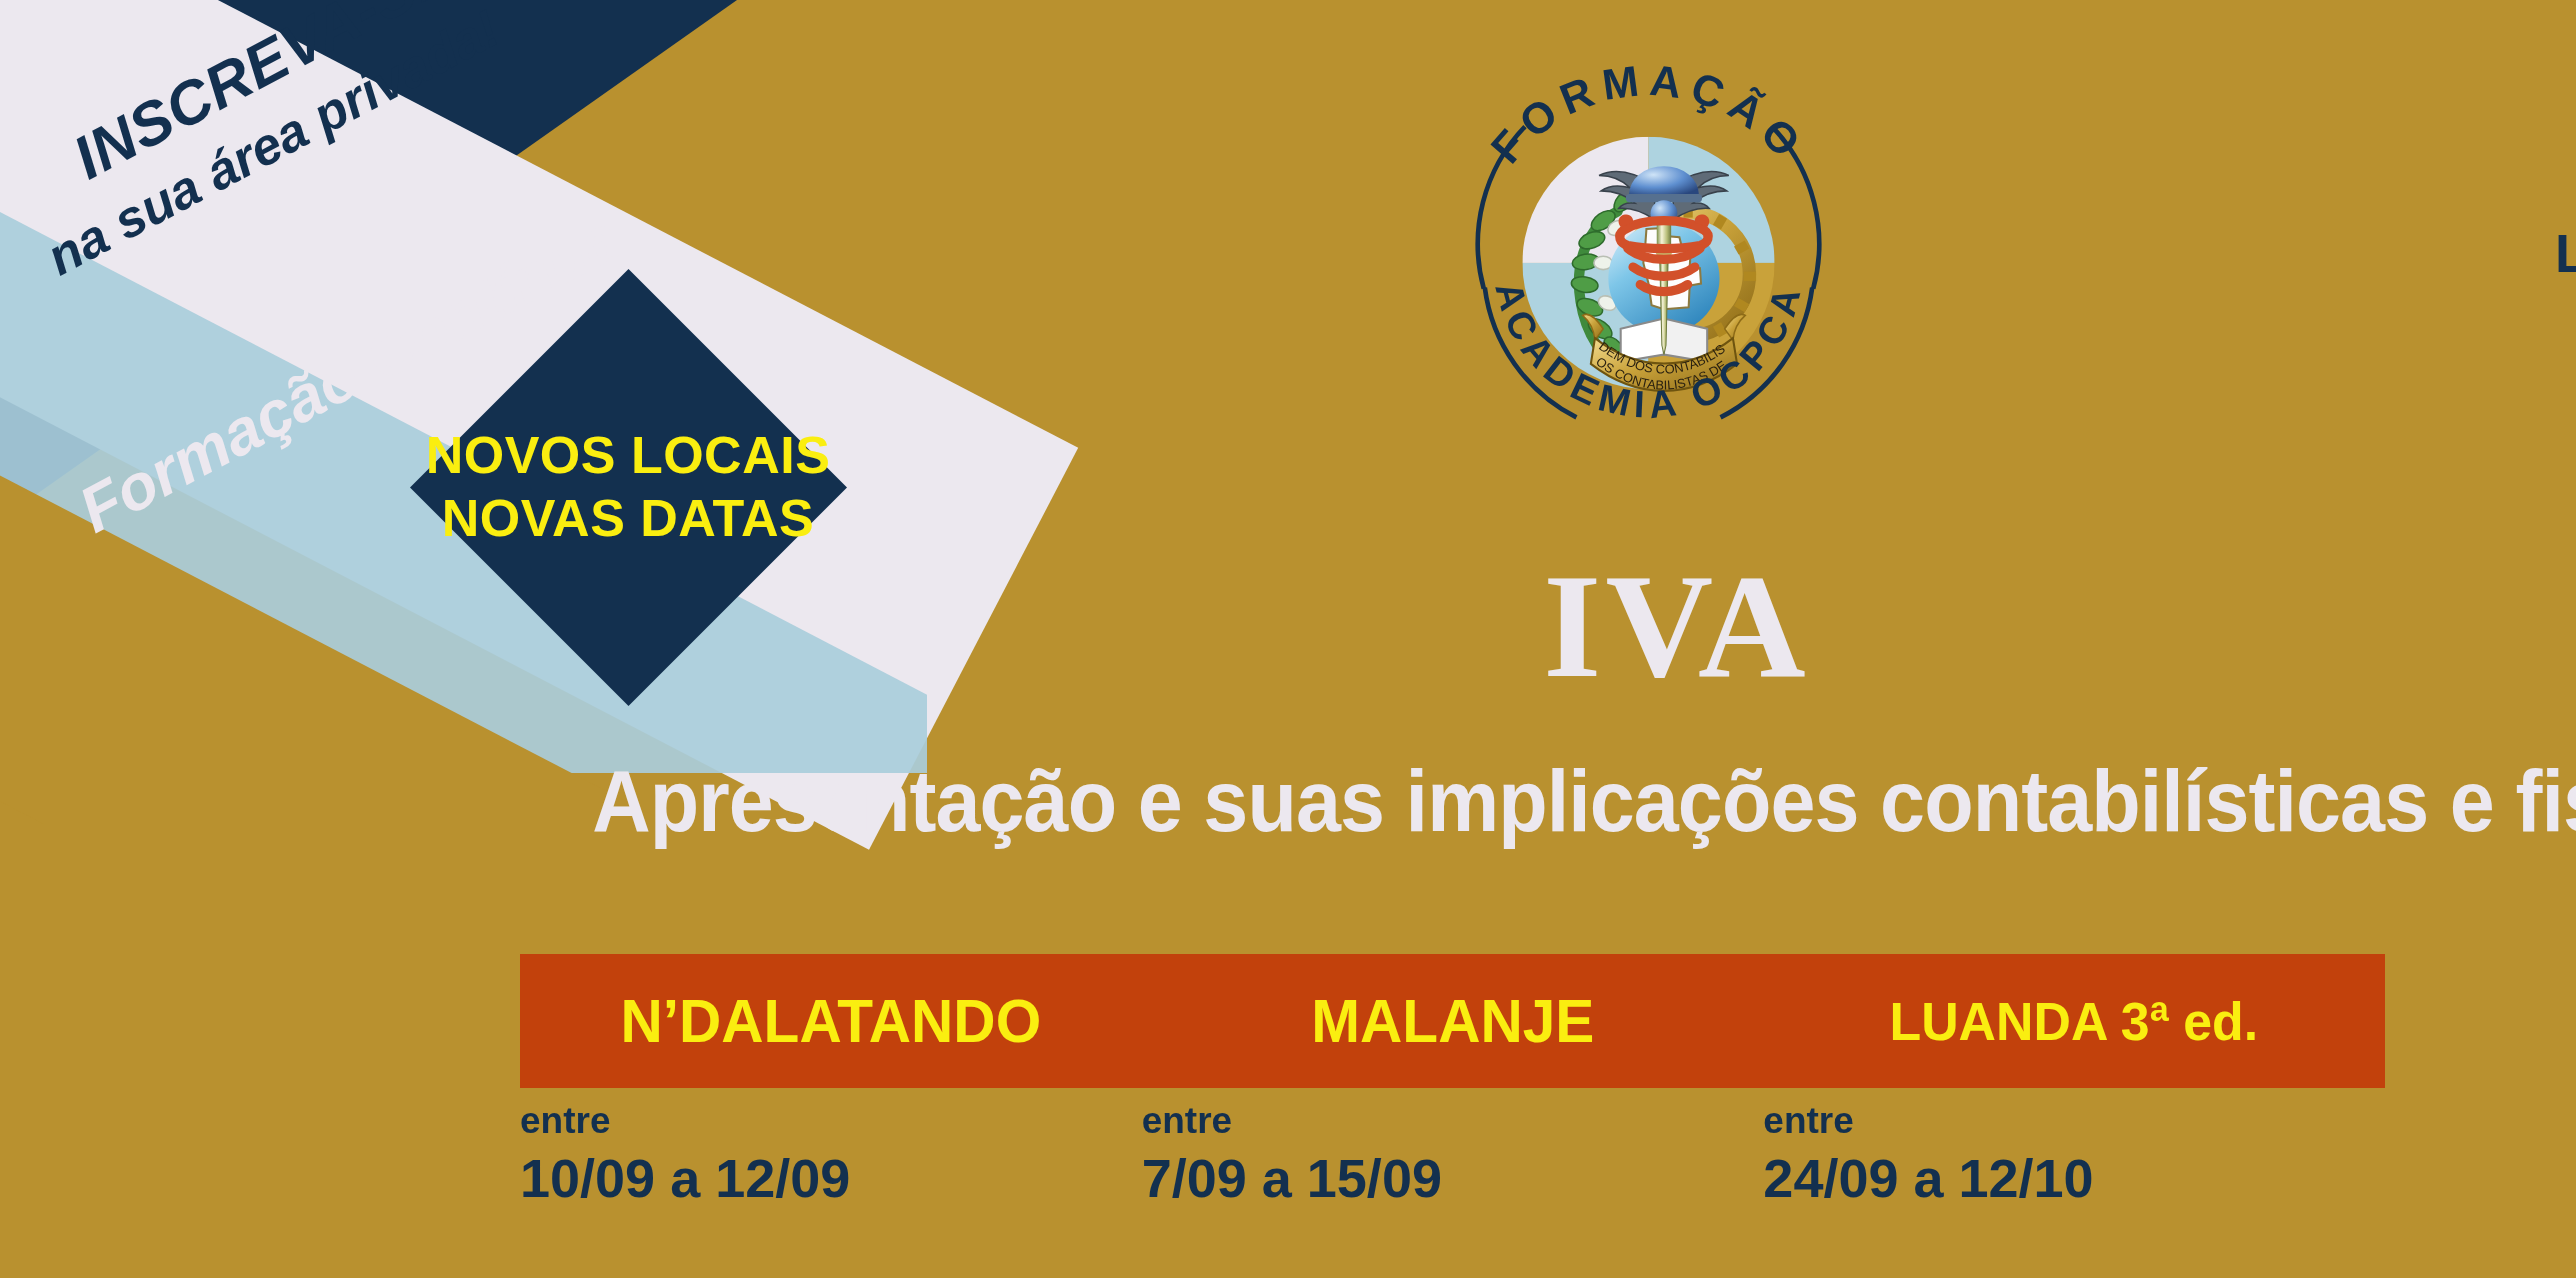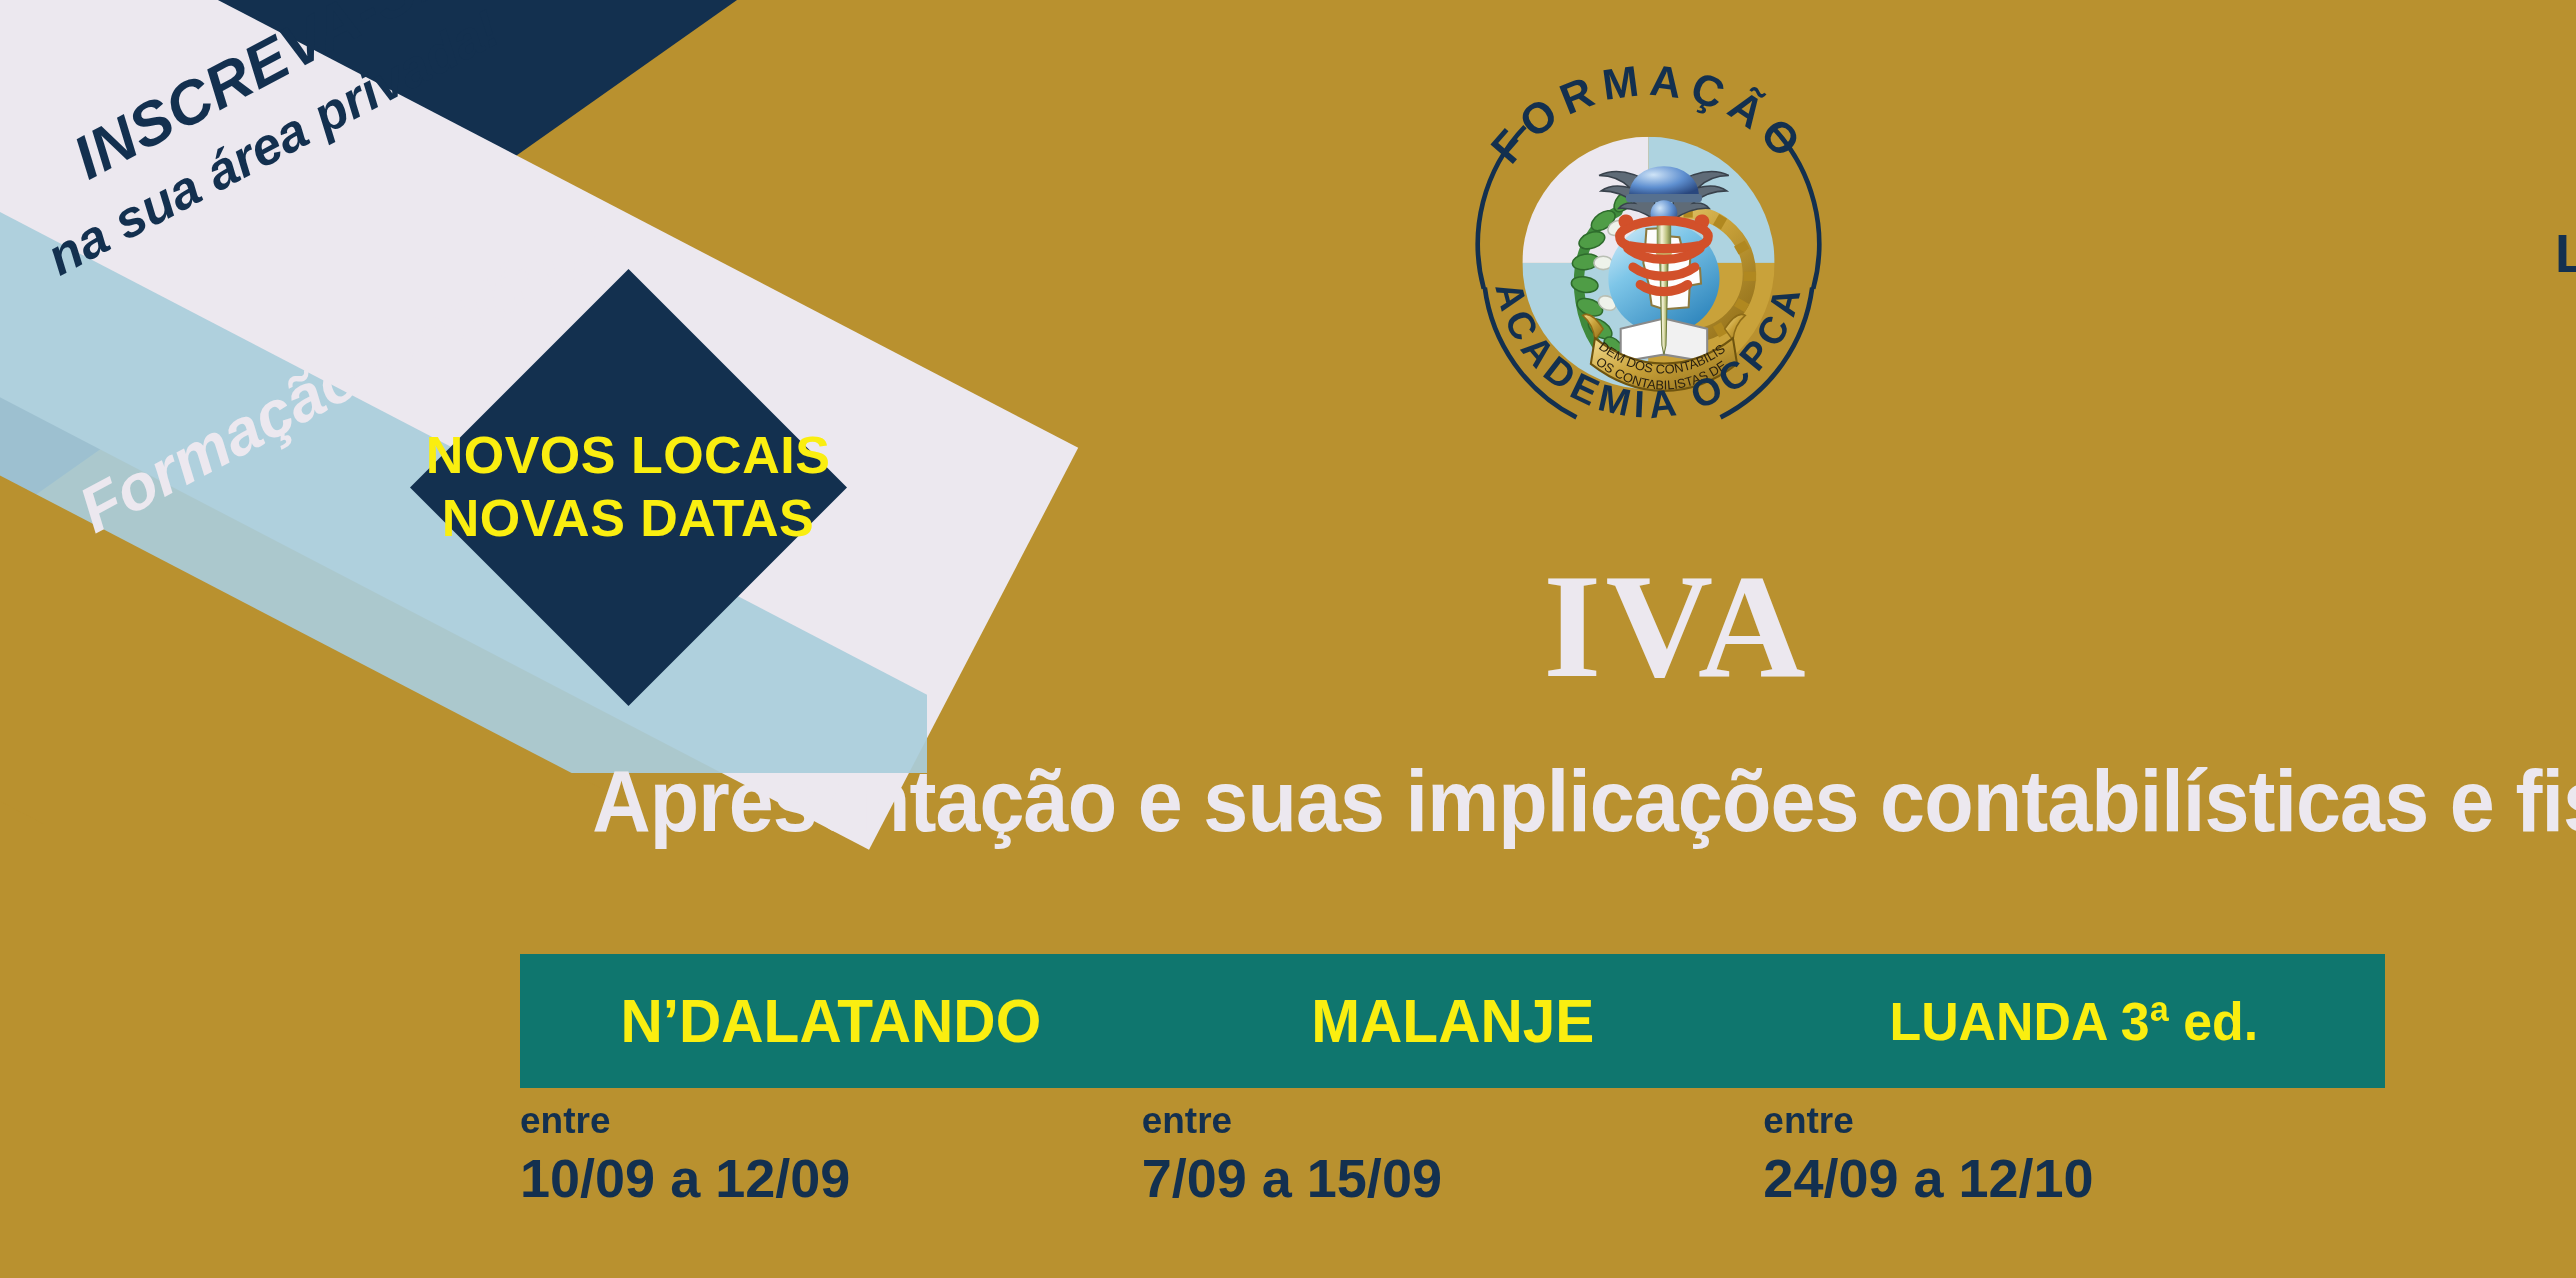--- a/index.html
+++ b/index.html
@@ -159,21 +159,21 @@
     letter-spacing:-1px;
     line-height:1;
     transform:scaleX(.93);
   }
 
   
   #sessions-bar {
     position:absolute;
     left:520px; top:954px;
     width:1865px; height:134px;
-    background:#0f766e;
+    background:#c2410c;
     display:flex;
   }
   .session-head {
     flex:1;
     display:flex; align-items:center; justify-content:center;
     color:#faee10;
     font-weight:bold;
     font-size:61px;
     letter-spacing:0px;
     transform:scaleX(.96);

